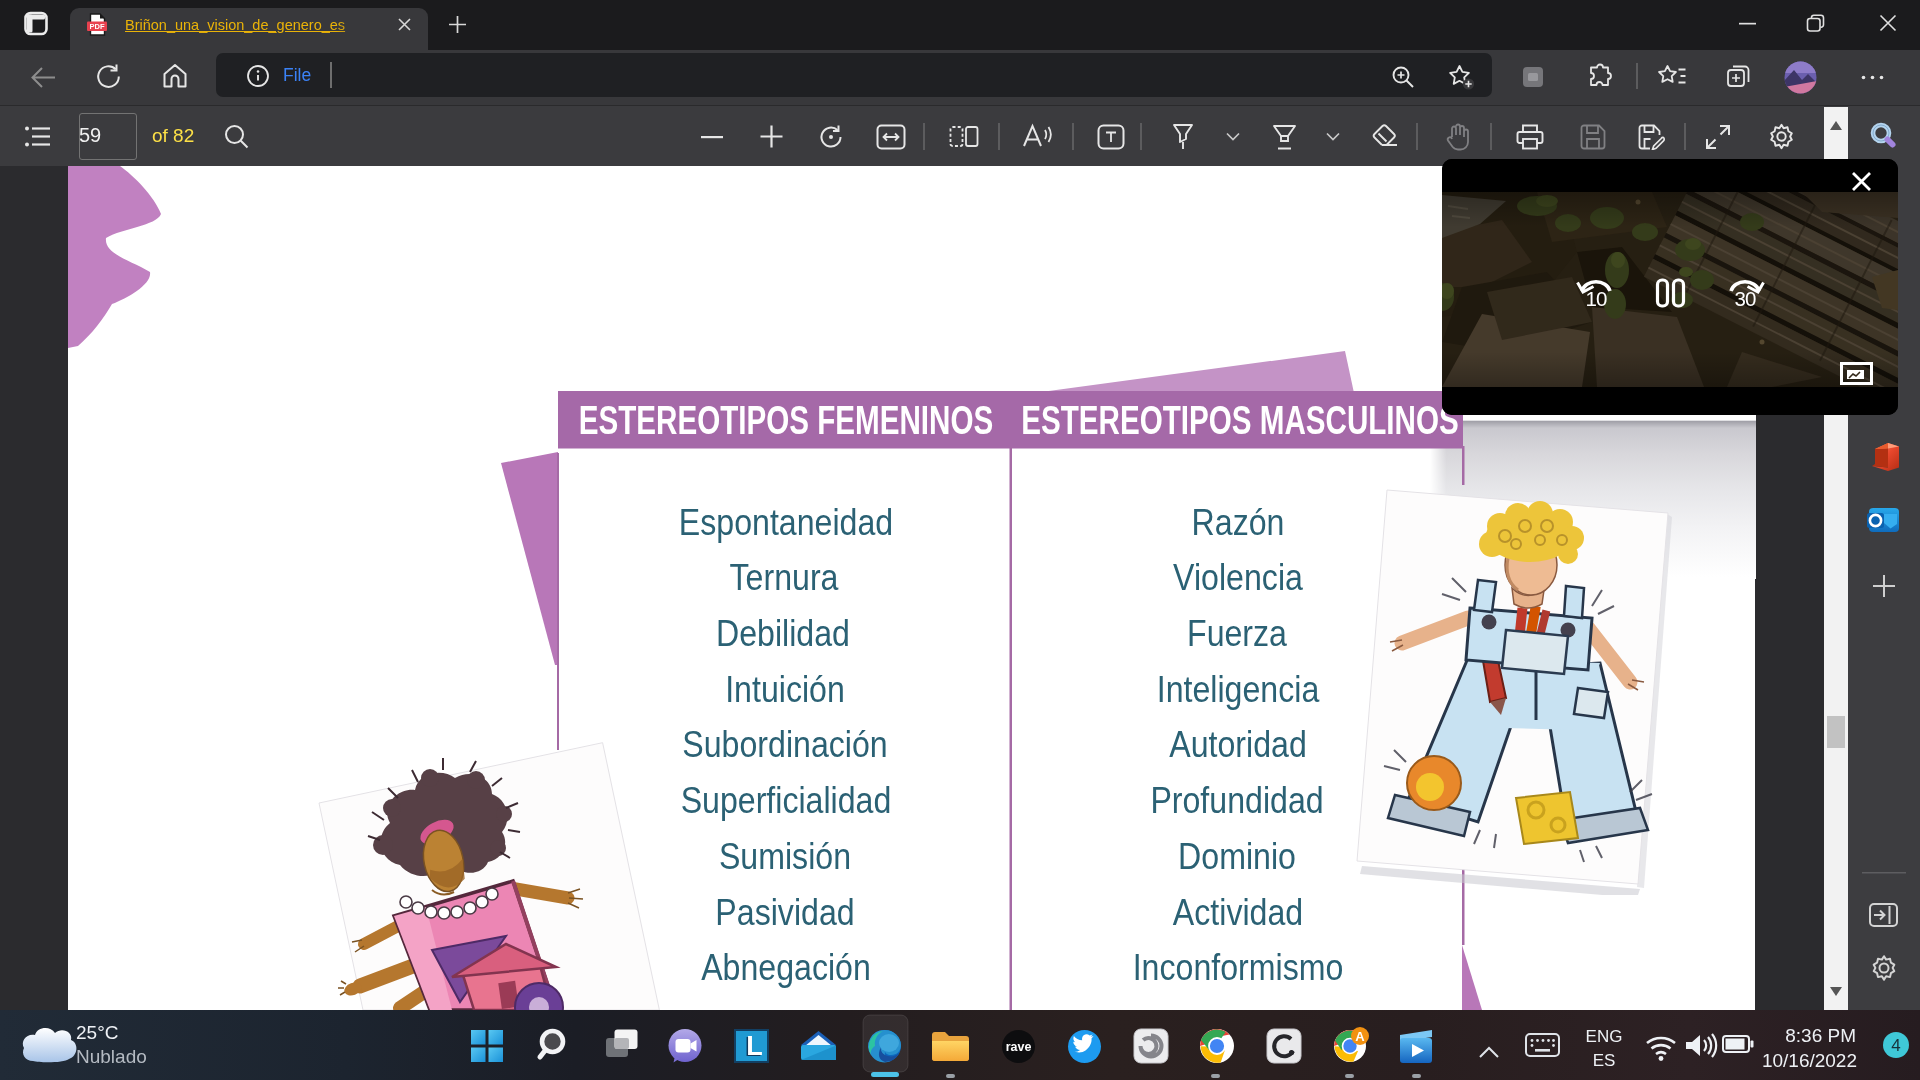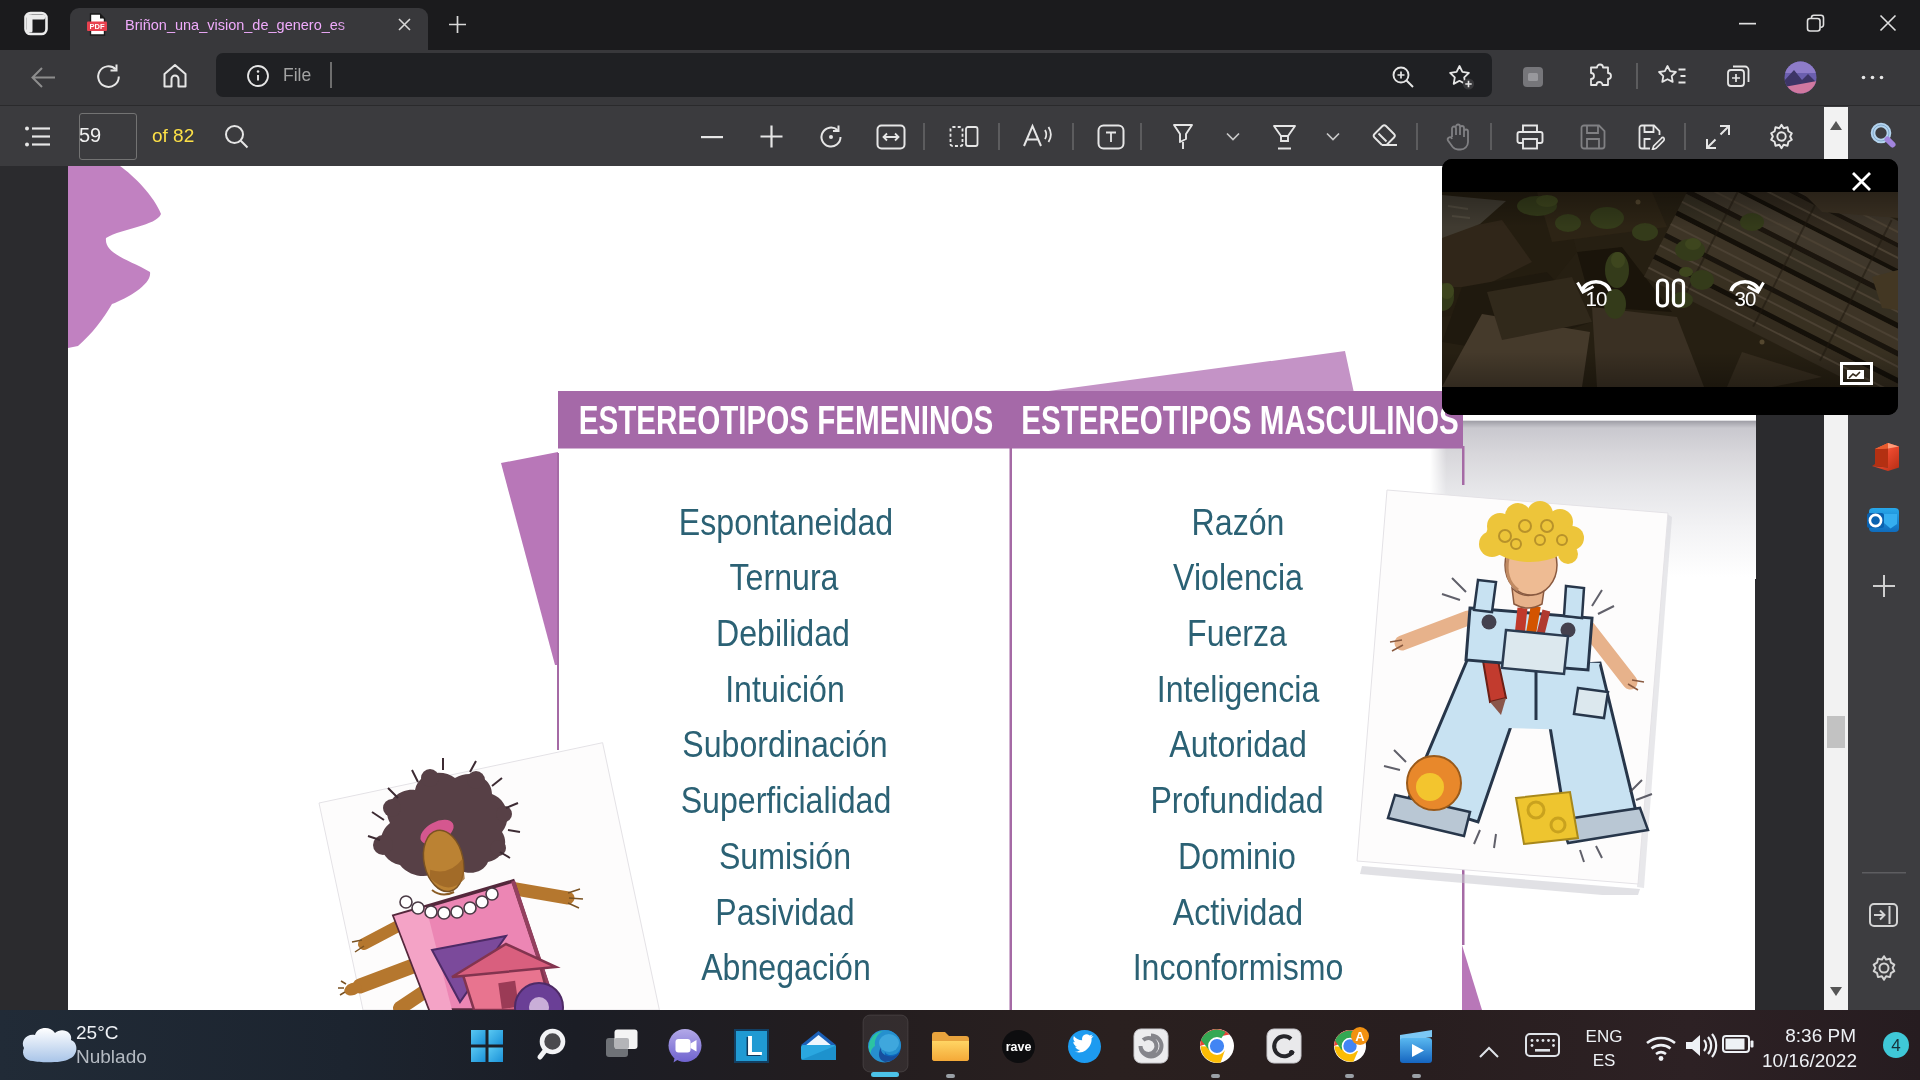--- a/index.html
+++ b/index.html
@@ -8,26 +8,26 @@
   .abs { position:absolute; }
   #stage { position:relative; width:1920px; height:1080px; }
   svg { display:block; }
 
   #tabstrip { left:0; top:0; width:1920px; height:50px; background:#1b1b1d; }
   #toolbar  { left:0; top:50px; width:1920px; height:55px; background:#38383b; }
   #seam     { left:0; top:105px; width:1920px; height:1px; background:#2a2a2c; }
   #pdfbar   { left:0; top:106px; width:1848px; height:60px; background:#3b3b3e; }
 
   #tab { left:70px; top:8px; width:358px; height:42px; background:#38383b; border-radius:9px 9px 0 0; }
-  .tabtitle { position:absolute; left:125px; top:16.5px; color:#f0abfc; font-size:14.5px; white-space:nowrap;
+  .tabtitle { position:absolute; left:125px; top:16.5px; color:#eab308; font-size:14.5px; white-space:nowrap;
               width:258px; overflow:hidden;
               -webkit-mask-image:linear-gradient(90deg,#000 82%,transparent 97%);
-              mask-image:linear-gradient(90deg,#000 82%,transparent 97%); }
+              mask-image:linear-gradient(90deg,#000 82%,transparent 97%);text-decoration:underline; }
   #urlpill { left:216px; top:53px; width:1276px; height:44px; background:#1f2023; border-radius:7px; }
-  .urltext { position:absolute; top:65px; color:#a3a3a3; font-size:17px; white-space:nowrap; }
+  .urltext { position:absolute; top:65px; color:#3b82f6; font-size:17px; white-space:nowrap; }
 
   #page { left:68px; top:166px; width:1687px; height:844px; background:#ffffff; }
   #video { left:1442px; top:159px; width:456px; height:256px; background:#000; border-radius:10px; }
   #vshadow { left:1430px; top:414px; width:326px; height:165px;
     background:linear-gradient(180deg,#ffffff 0px,#ffffff 6px,#a2a1a9 7.5px,#c9c8ce 14px,#d8d7db 40px,#e6e6e9 75px,#f3f3f5 115px,#ffffff 163px);
     -webkit-mask-image:linear-gradient(90deg,transparent 0,#000 5%,#000 100%);
     mask-image:linear-gradient(90deg,transparent 0,#000 5%,#000 100%); }
   .hdrtxt { position:absolute; top:400px; color:#fff; font-weight:bold; font-size:40px; line-height:40px;
             white-space:nowrap; transform:translateX(-50%) scaleX(0.74); }
   .word { position:absolute; color:#2b6174; font-size:36.5px; line-height:36.5px; white-space:nowrap;

